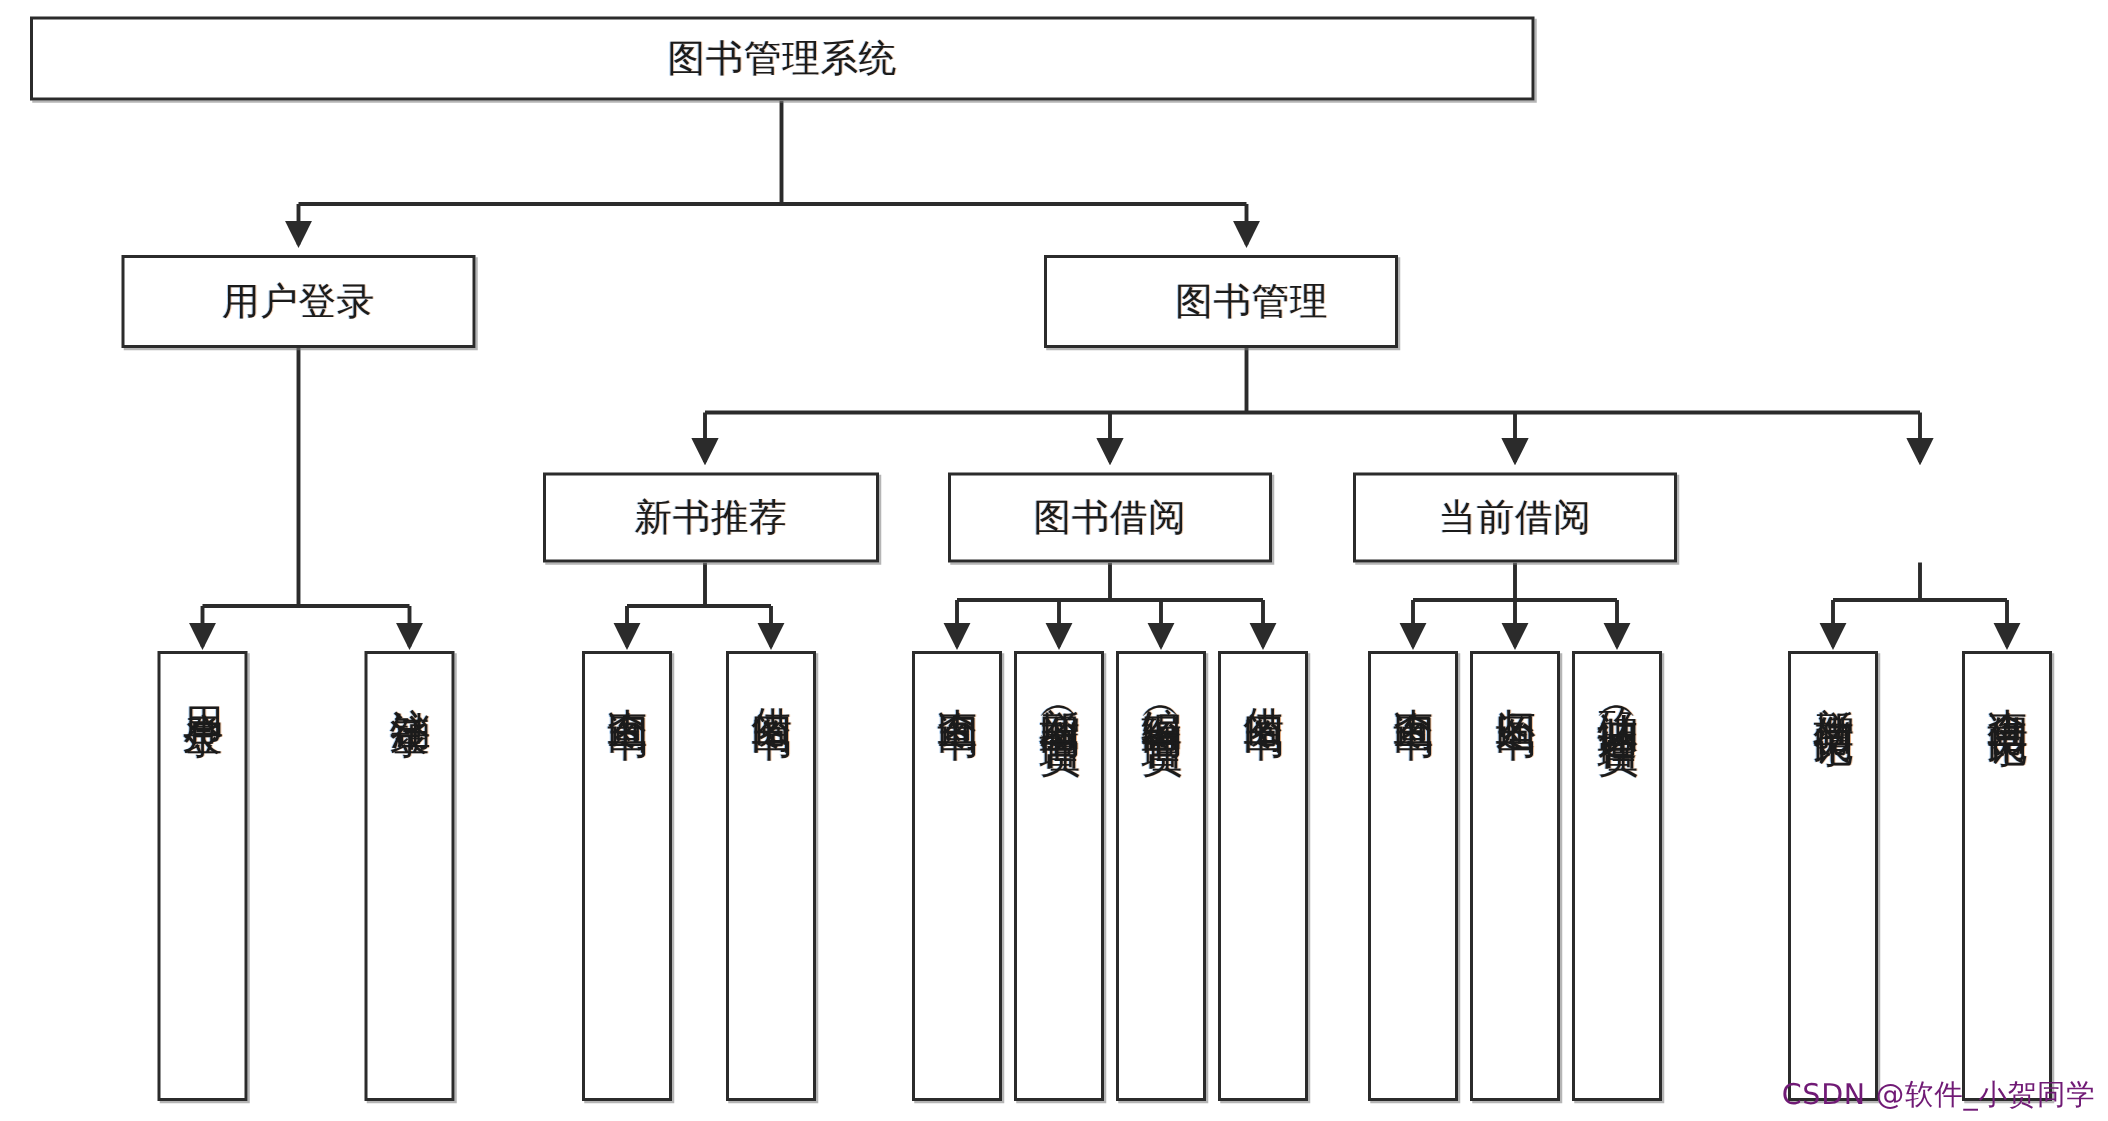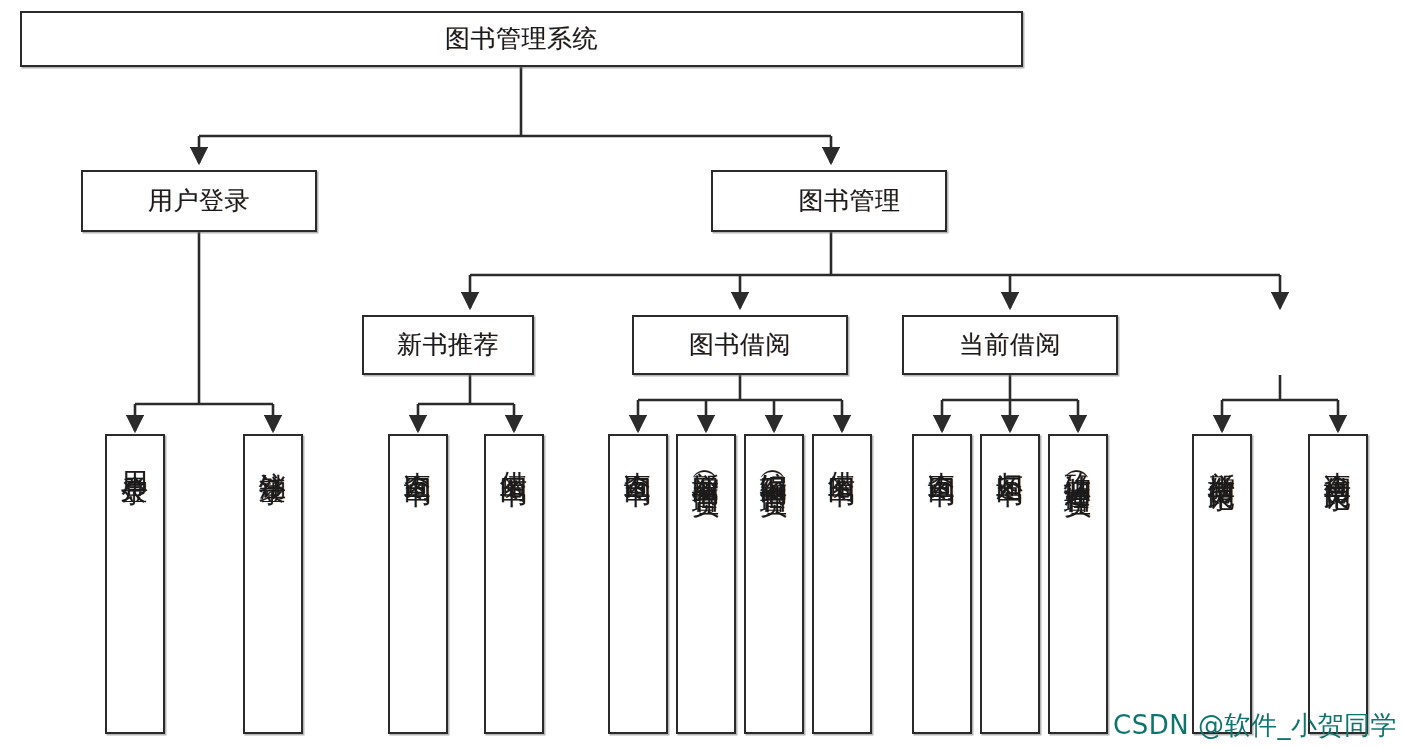--- a/index.html
+++ b/index.html
@@ -64,22 +64,22 @@
     text-orientation: upright;
     font-size: 27px;
     line-height: 1.0;
     letter-spacing: 3px;
     white-space: nowrap;
   }
   #watermark {
     position: absolute;
     right: 8px;
     bottom: 4px;
-    font-size: 26px;
-    color: #0f766e;
+    font-size: 19px;
+    color: #701a75;
     letter-spacing: 0.5px;
     z-index: 5;
     white-space: nowrap;
     font-family: "DejaVu Sans", "Liberation Sans", sans-serif;
   }
 </style>
 </head>
 <body>
 
 <div id="diagram-root">
@@ -134,25 +134,25 @@
     </g>
   </svg>
 
   <div class="node root horiz" style="left:20px; top:11px; width:1003px; height:56px;">
     <span class="label">图书管理系统</span>
   </div>
 
   <div class="node horiz" style="left:81px; top:170px; width:236px; height:62px;">
     <span class="label">用户登录</span>
   </div>
-  <div class="node horiz" style="left:711px; top:170px; width:236px; height:62px;padding-left:41px;">
+  <div class="node horiz" style="left:696px; top:170px; width:236px; height:62px;padding-left:41px;">
     <span class="label">图书管理</span>
   </div>
 
-  <div class="node horiz" style="left:362px; top:315px; width:172px; height:60px;">
+  <div class="node horiz" style="left:362px; top:315px; width:224px; height:60px;">
     <span class="label">新书推荐</span>
   </div>
   <div class="node horiz" style="left:902px; top:315px; width:216px; height:60px;">
     <span class="label">当前借阅</span>
   </div>
   <div class="node horiz" style="left:632px; top:315px; width:216px; height:60px;">
     <span class="label">图书借阅</span>
   </div>
 
   <div class="node leaf" style="left:105px; top:434px; width:60px; height:300px;">

